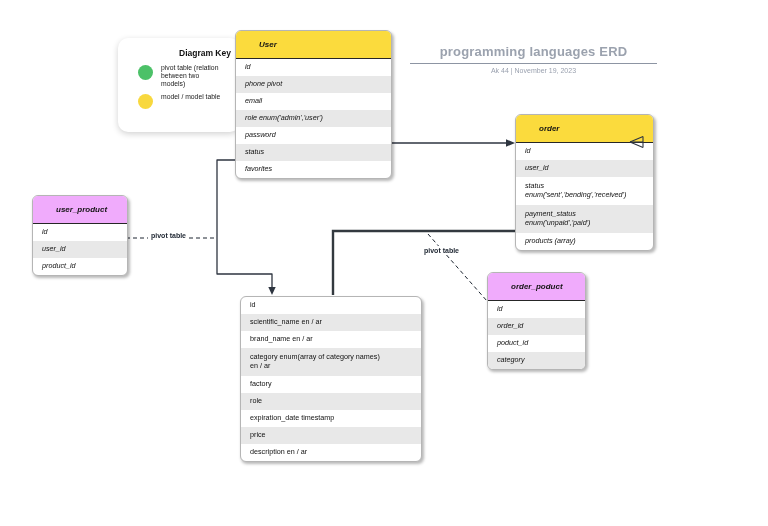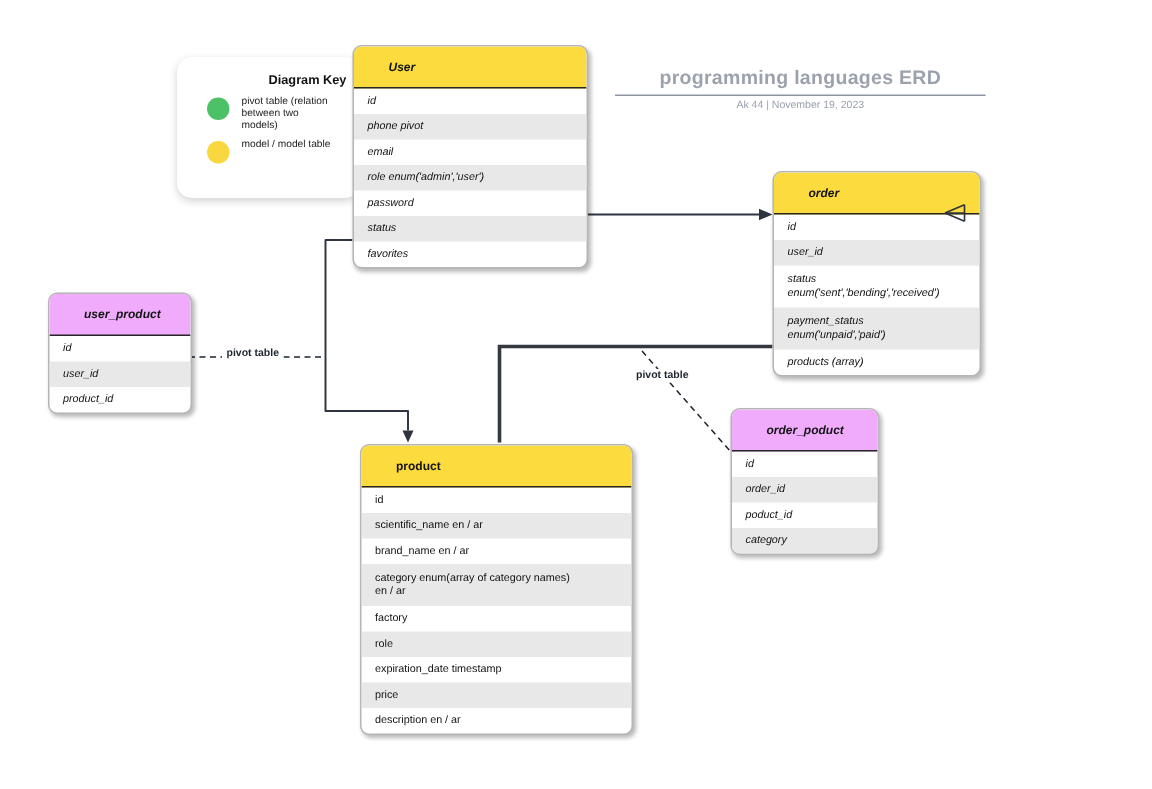--- a/index.html
+++ b/index.html
@@ -121,21 +121,20 @@
   <div class="erd-table pivot italic tbl-user_product">
     <div class="t-header">user_product</div>
     <div class="rows">
         <div class="t-row">id</div>
         <div class="t-row">user_id</div>
         <div class="t-row">product_id</div>
       </div>
   </div>
 
   <div class="erd-table model tbl-product">
-    <div class="t-header">product</div>
     <div class="rows">
         <div class="t-row">id</div>
         <div class="t-row">scientific_name en / ar</div>
         <div class="t-row">brand_name en / ar</div>
         <div class="t-row">category enum(array of category names)
 en / ar</div>
         <div class="t-row">factory</div>
         <div class="t-row">role</div>
         <div class="t-row">expiration_date timestamp</div>
         <div class="t-row">price</div>

